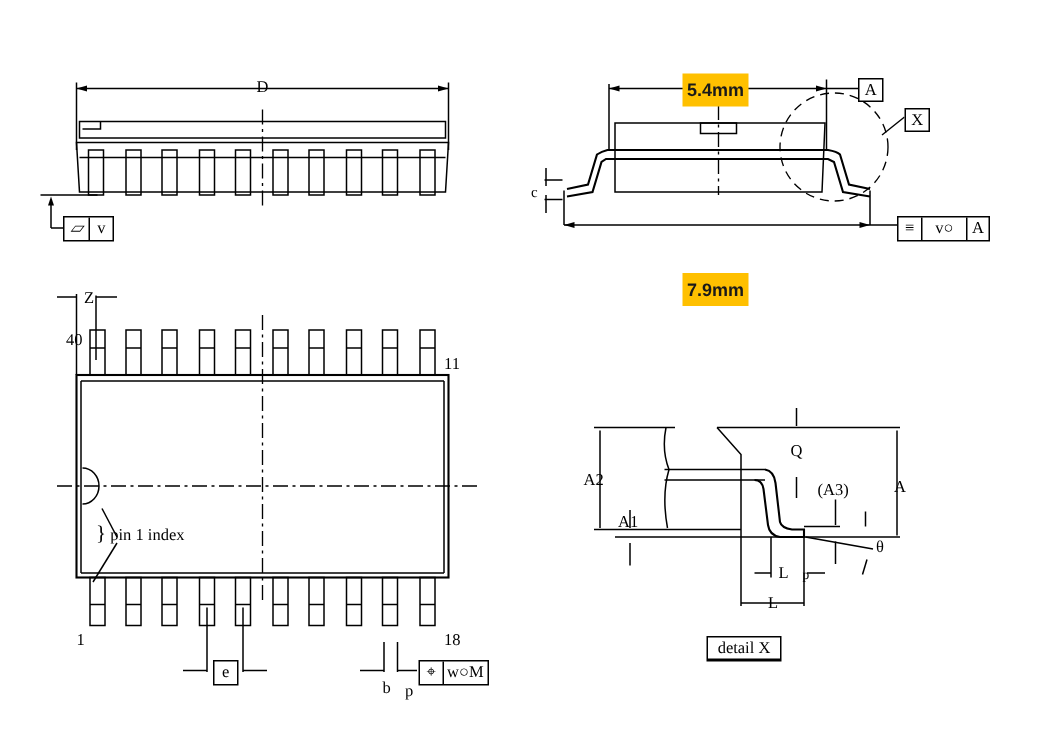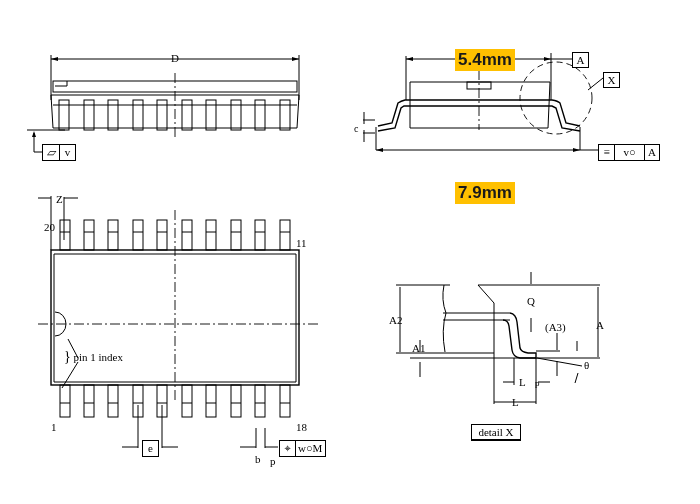--- a/index.html
+++ b/index.html
@@ -3,21 +3,21 @@
 <meta charset="utf-8">
 <style>
   html, body { margin:0; padding:0; background:#ffffff; }
   body { width:700px; height:504px; position:relative; overflow:hidden; font-family:"Liberation Serif", serif; }
   svg { position:absolute; left:0; top:0; }
   .ln { stroke:#000; stroke-width:1; fill:none; }
   .ln2 { stroke:#000; stroke-width:1.4; fill:none; }
   .dash { stroke:#000; stroke-width:0.9; fill:none; stroke-dasharray:10 3 2 3; }
   .dashc { stroke:#000; stroke-width:0.9; fill:none; stroke-dasharray:6 4; }
   .lbl { position:absolute; font-size:11px; color:#000; line-height:1; white-space:nowrap; }
-  .hl { position:absolute; background:#FFC000; color:#1a1a1a; font-family:"Liberation Sans", sans-serif; font-weight:bold; font-size:17px; padding:1px 3px; line-height:20px; }
+  .hl { position:absolute; background:#FFC000; color:#1a1a1a; font-family:"Liberation Sans", sans-serif; font-weight:bold; font-size:12px; padding:1px 3px; line-height:20px; }
   .box { position:absolute; border:1px solid #000; background:#fff; font-size:11px; text-align:center; line-height:15px; }
 </style>
 </head>
 <body>
 
 <svg width="700" height="504">
 
   <g>
     <line class="ln" x1="51" y1="55" x2="51" y2="100"></line>
     <line class="ln" x1="299" y1="55" x2="299" y2="100"></line>
@@ -184,21 +184,21 @@
 <div class="box" style="left:572px;top:52px;width:15px;height:14px;line-height:14px;">A</div>
 <div class="box" style="left:603px;top:72px;width:15px;height:14px;line-height:14px;">X</div>
 <div class="lbl" style="left:354px;top:124px;font-size:10px;">c</div>
 <div class="box" style="left:598px;top:144px;width:60px;height:15px;display:flex;">
   <span style="width:15px;border-right:1px solid #000;">≡</span>
   <span style="flex:1;border-right:1px solid #000;"><span>v</span><span>○</span></span>
   <span style="width:14px;">A</span>
 </div>
 
 <div class="lbl" style="left:56px;top:194px;">Z</div>
-<div class="lbl" style="left:44px;top:222px;">20</div>
+<div class="lbl" style="left:44px;top:222px;">40</div>
 <div class="lbl" style="left:296px;top:238px;">11</div>
 <div class="lbl" style="left:51px;top:422px;">1</div>
 <div class="lbl" style="left:296px;top:422px;">18</div>
 <div class="lbl" style="left:64px;top:350px;font-size:11px;"><span style="font-size:14px;">}</span> <span>pin 1 index</span></div>
 <div class="box" style="left:142px;top:440px;width:15px;height:15px;">e</div>
 <div class="lbl" style="left:255px;top:454px;">b</div>
 <div class="lbl" style="left:270px;top:456px;">p</div>
 <div class="box" style="left:279px;top:440px;width:45px;height:15px;display:flex;">
   <span style="width:15px;border-right:1px solid #000;">⌖</span>
   <span style="flex:1;text-align:left;padding-left:2px;"><span>w</span>○<span>M</span></span>

